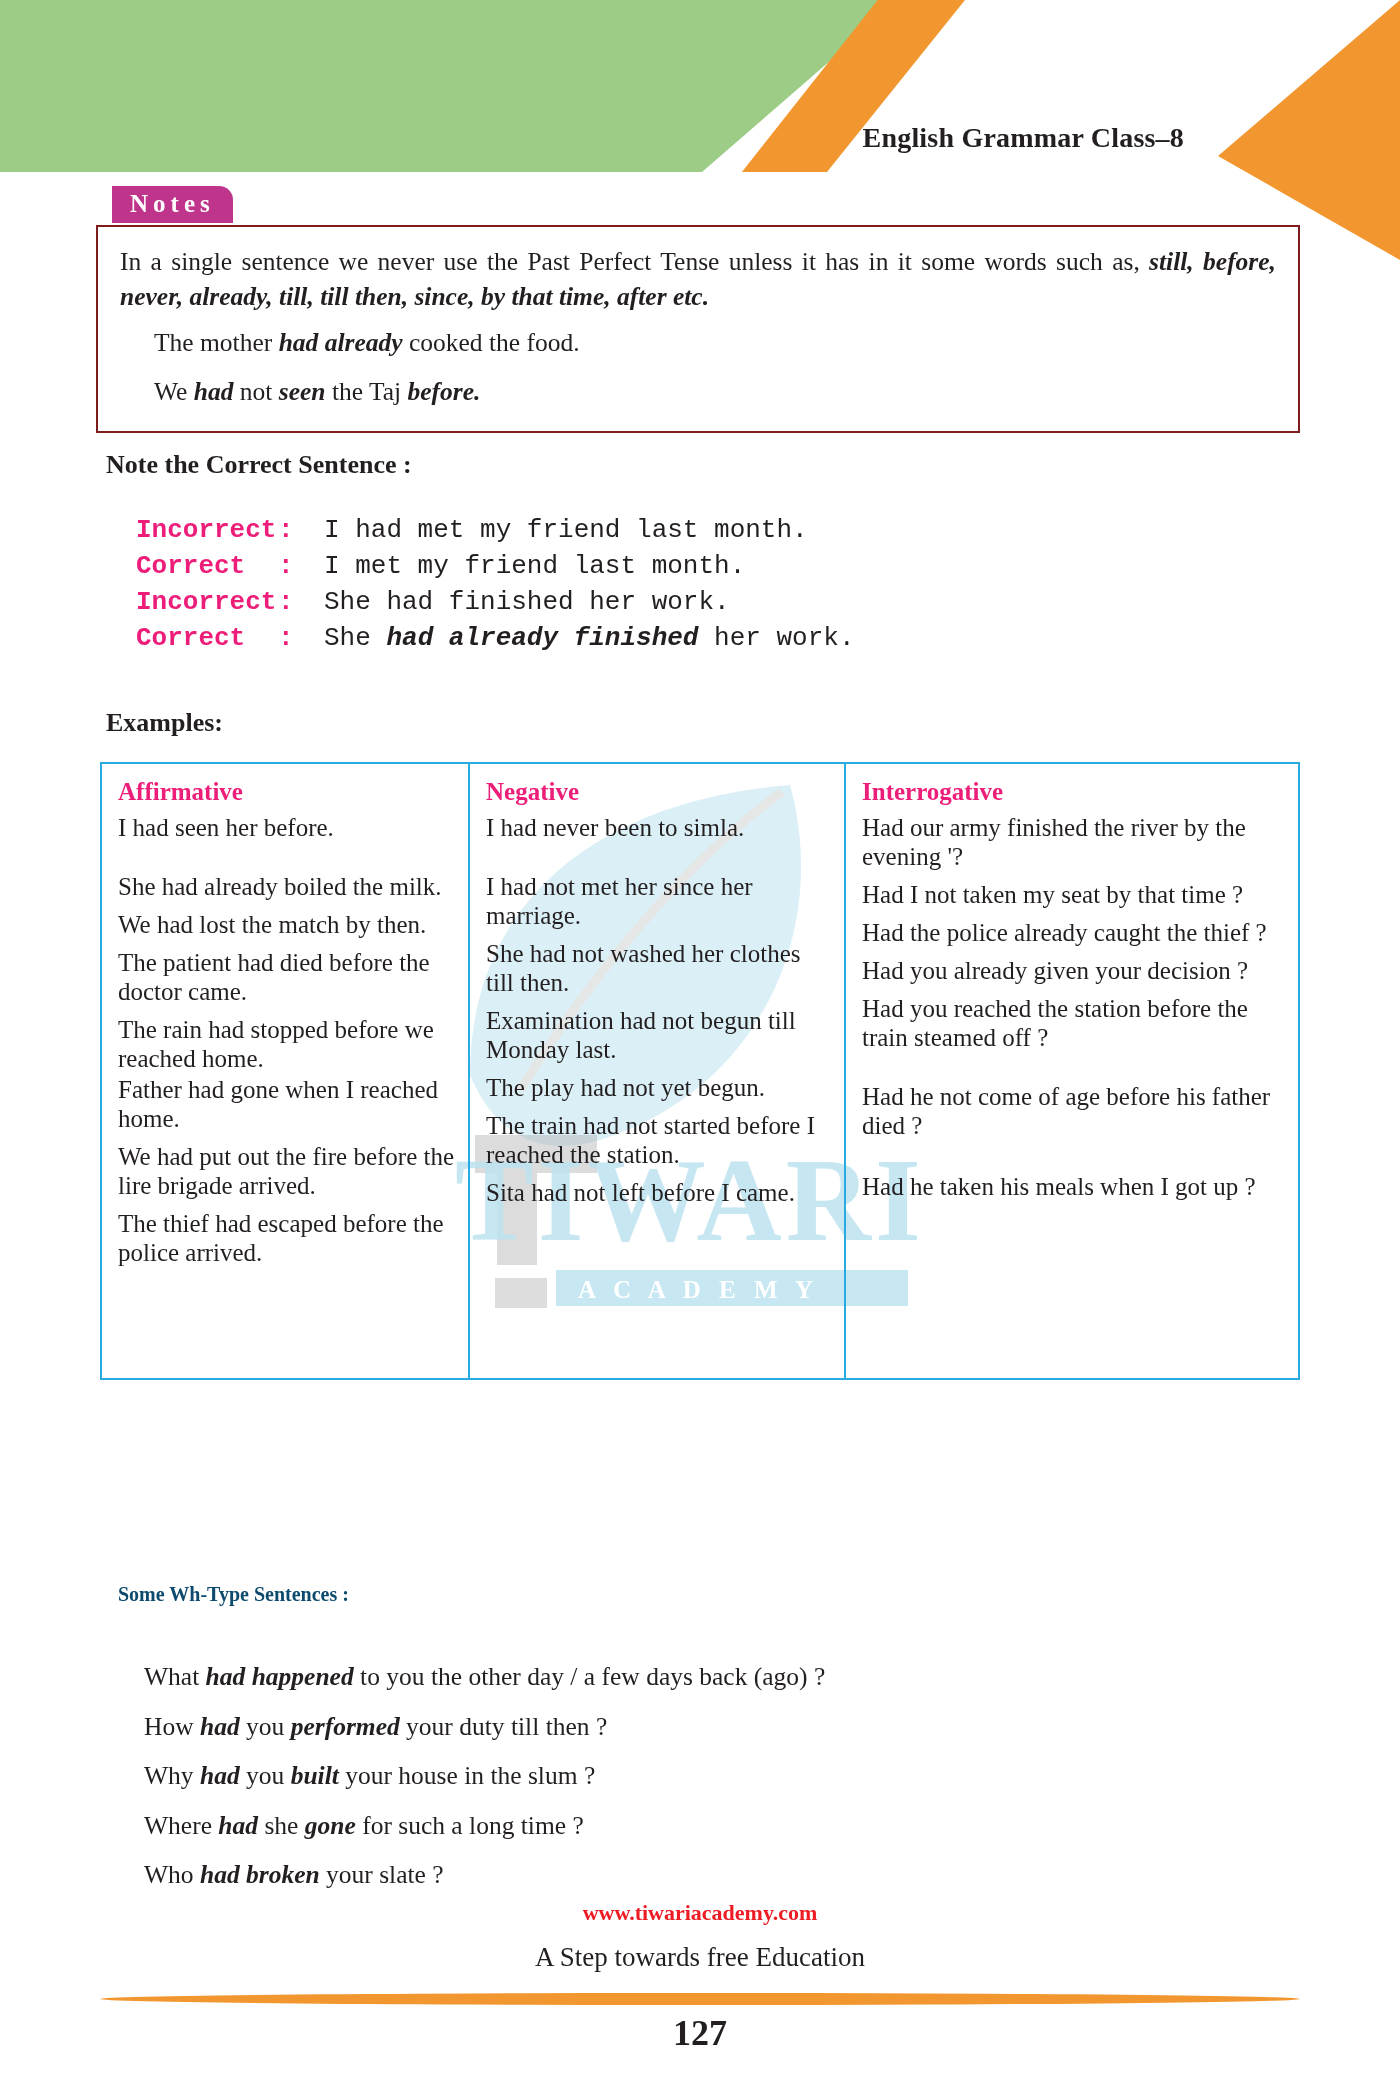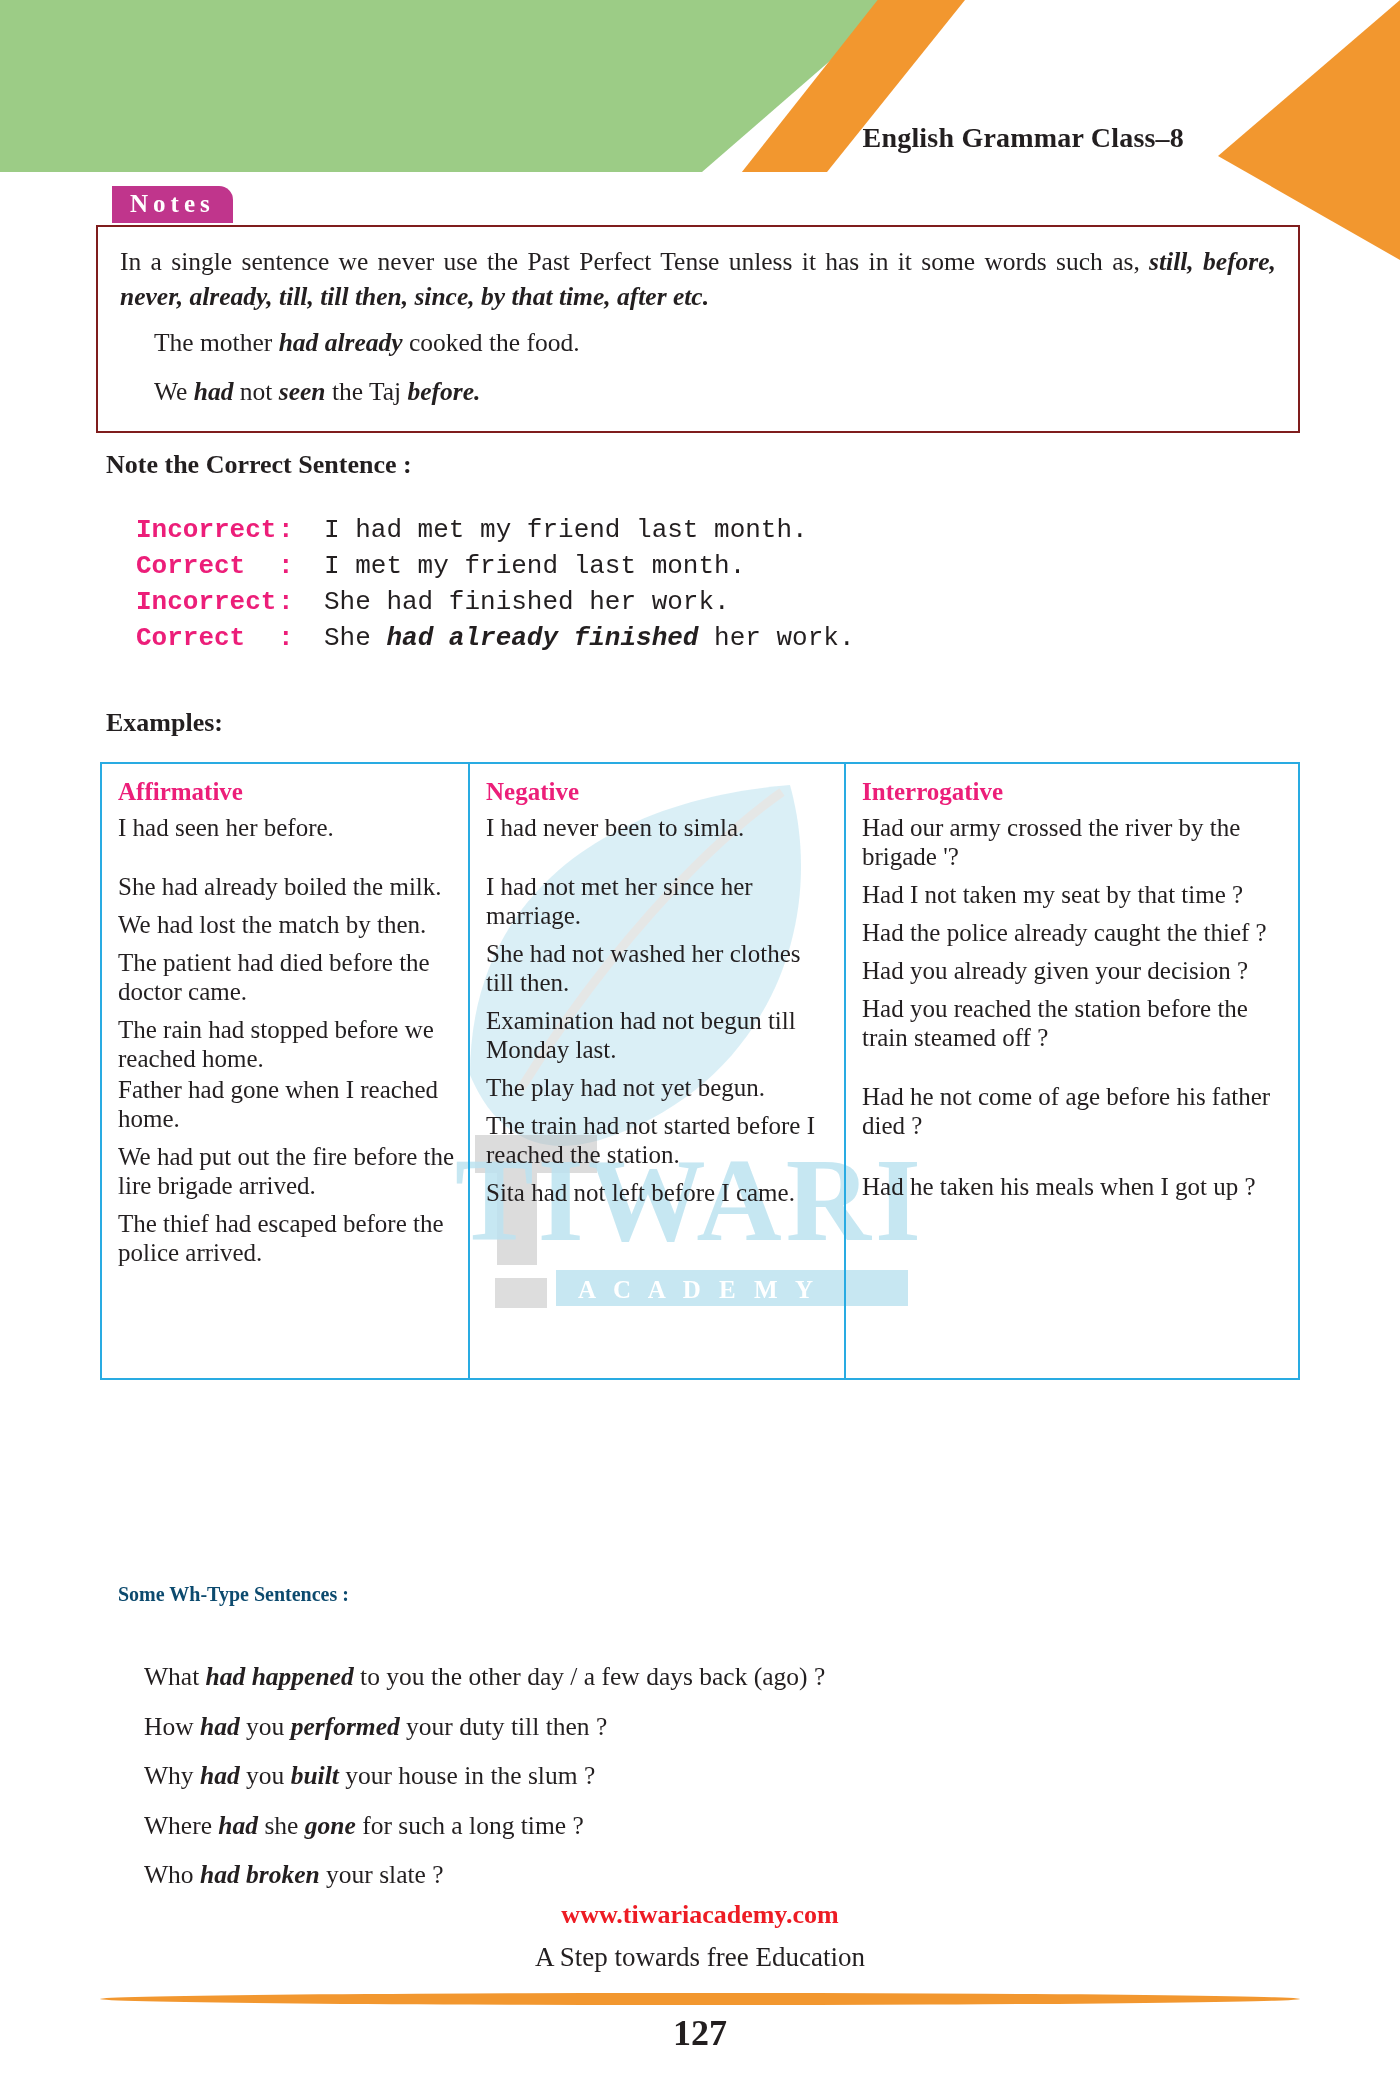--- a/index.html
+++ b/index.html
@@ -181,21 +181,21 @@
   }
 
   
   .foot-url {
     position: absolute;
     left: 0; top: 1900px;
     width: 1400px;
     text-align: center;
     color: #ed1c24;
     font-weight: bold;
-    font-size: 26px;
+    font-size: 22px;
   }
   .foot-tag {
     position: absolute;
     left: 0; top: 1942px;
     width: 1400px;
     text-align: center;
     font-size: 27px;
     color: #231f20;
   }
   .foot-rule {
@@ -298,21 +298,21 @@
     <div class="ex-item">I had not met her since her marriage.</div>
     <div class="ex-item">She had not washed her clothes till then.</div>
     <div class="ex-item">Examination had not begun till Monday last.</div>
     <div class="ex-item">The play had not yet begun.</div>
     <div class="ex-item">The train had not started before I reached the station.</div>
     <div class="ex-item">Sita had not left before I came.</div>
   </div>
 
   <div class="ex-col c3">
     <div class="ex-head">Interrogative</div>
-    <div class="ex-item">Had our army crossed the river by the brigade '?</div>
+    <div class="ex-item">Had our army finished the river by the evening '?</div>
     <div class="ex-item">Had I not taken my seat by that time ?</div>
     <div class="ex-item">Had the police already caught the thief ?</div>
     <div class="ex-item">Had you already given your decision ?</div>
     <div class="ex-item" style="margin-bottom:30px">Had you reached the station before the train steamed  off ?</div>
     <div class="ex-item" style="margin-bottom:32px">Had he not come of age before his father died ?</div>
     <div class="ex-item">Had he taken his meals when I got up ?</div>
   </div>
 
 </div>
 

